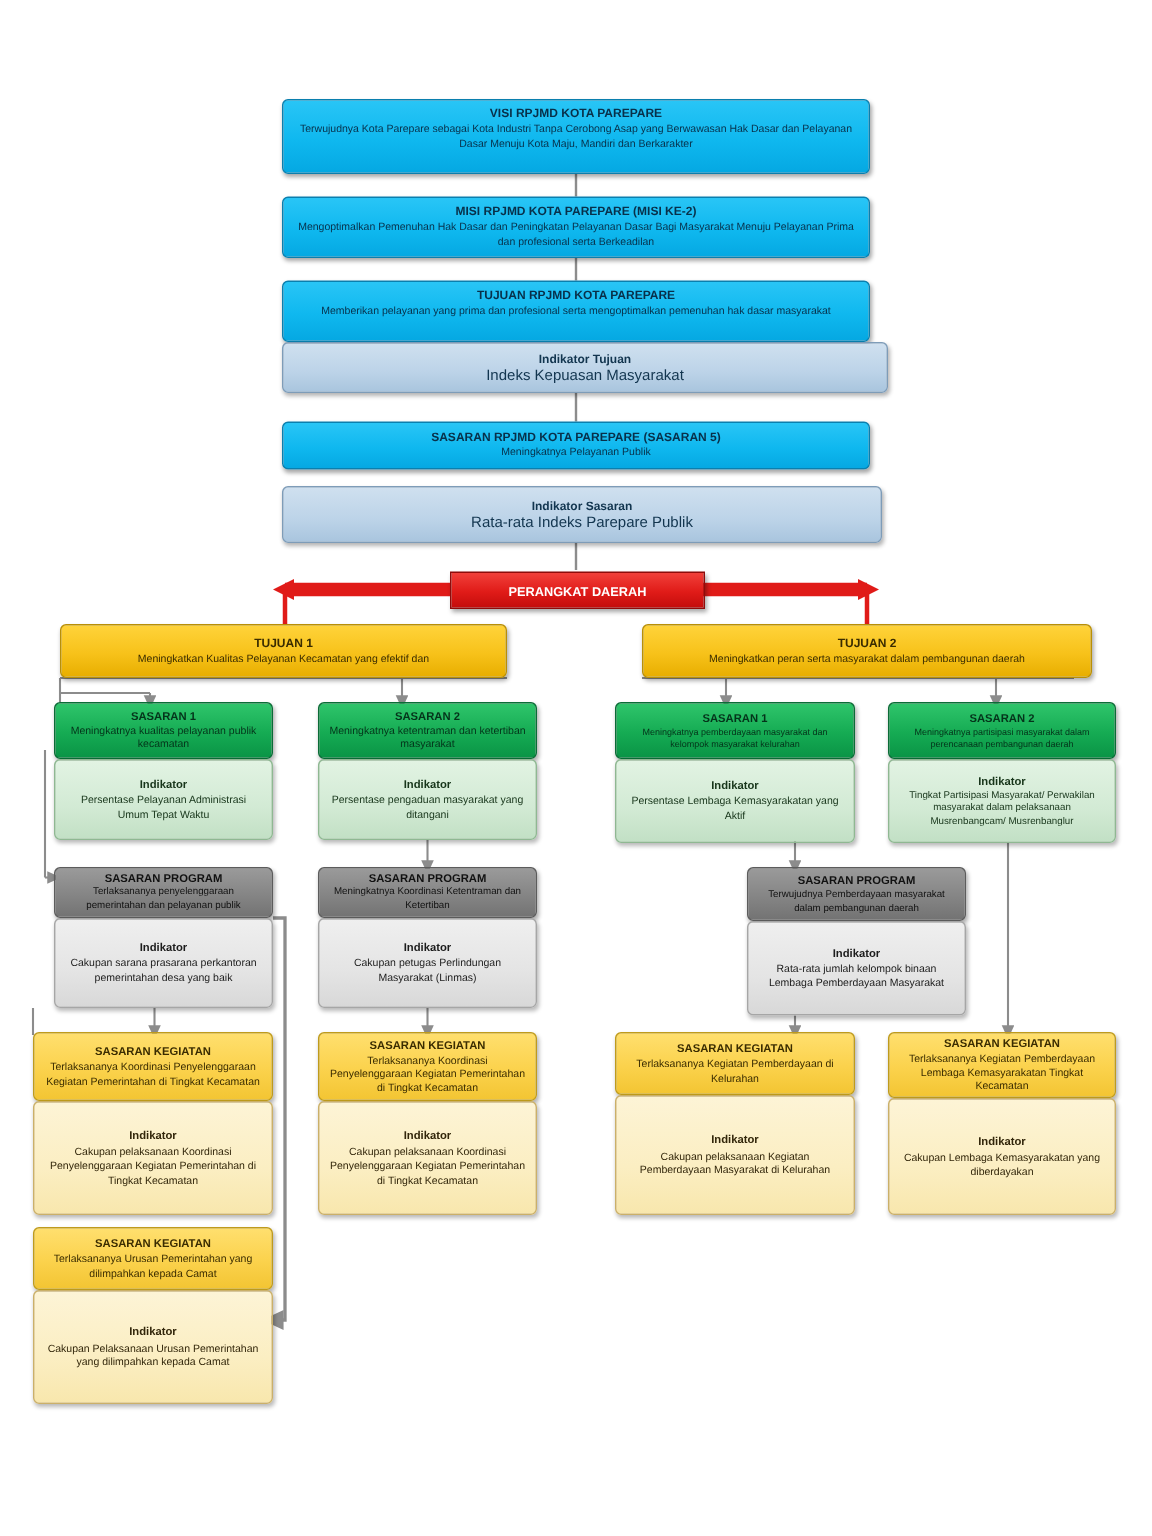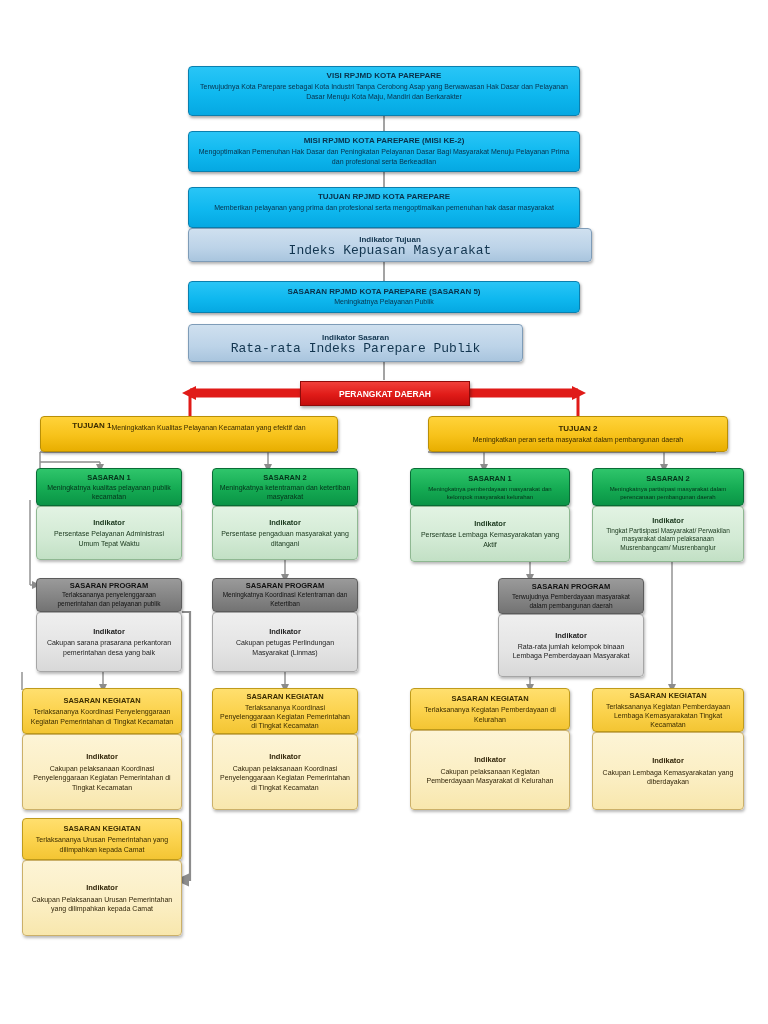--- a/index.html
+++ b/index.html
@@ -15,21 +15,21 @@
   
   .cyan{background:linear-gradient(180deg,#29c5f6 0%,#0fb8ef 55%,#05a8e2 100%);border:1px solid #0a7fae;color:#08304a;
         box-shadow:1px 2px 3px rgba(0,0,0,.35);}
   .cyan .hd{font-size:8px;color:#08304a;}
   .cyan .bd{font-size:7px;color:#08304a;line-height:9.5px;}
 
   
   .lblue{background:linear-gradient(180deg,#cfe0ef 0%,#bcd3e8 60%,#a9c5de 100%);border:1px solid #7e9cb8;color:#12354f;
          box-shadow:1px 2px 3px rgba(0,0,0,.3);}
   .lblue .hd{font-size:8px;}
-  .lblue .bd{font-size:13px;line-height:10px;font-family:Liberation Mono, monospace;}
+  .lblue .bd{font-size:10px;line-height:10px;}
 
   
   .redbar{position:absolute;background:linear-gradient(180deg,#f1403a 0%,#e01b18 55%,#c40d0c 100%);
           border:1px solid #8f0b0a;border-radius:0;color:#fff;font-weight:bold;font-size:8.5px;
           display:flex;align-items:center;justify-content:center;box-shadow:1px 2px 3px rgba(0,0,0,.35);}
 
   
   .amber{background:linear-gradient(180deg,#ffd33a 0%,#f7c21a 55%,#e8ae00 100%);border:1px solid #b98f06;color:#3a2c00;
          box-shadow:1px 2px 3px rgba(0,0,0,.32);}
   .amber .hd{font-size:8px;}
@@ -150,28 +150,28 @@
   <div class="box lblue pad" style="left:188px;top:228px;width:404px;height:34px;display:flex;flex-direction:column;justify-content:center;">
     <div class="hd">Indikator Tujuan</div>
     <div class="bd" style="margin-top:2px;">Indeks Kepuasan Masyarakat</div>
   </div>
 
   <div class="box cyan pad" style="left:188px;top:281px;width:392px;height:32px;display:flex;flex-direction:column;justify-content:center;">
     <div class="hd">SASARAN RPJMD KOTA PAREPARE (SASARAN 5)</div>
     <div class="bd" style="margin-top:1px;">Meningkatnya Pelayanan Publik</div>
   </div>
 
-  <div class="box lblue pad" style="left:188px;top:324px;width:335px;height:38px;display:flex;flex-direction:column;justify-content:center;">
+  <div class="box lblue pad" style="left:188px;top:324px;width:400px;height:38px;display:flex;flex-direction:column;justify-content:center;">
     <div class="hd">Indikator Sasaran</div>
     <div class="bd" style="margin-top:2px;">Rata-rata Indeks Parepare Publik</div>
   </div>
 
   <div class="redbar" style="left:300px;top:381px;width:168px;height:23px;">PERANGKAT DAERAH</div>
 
-  <div class="box amber pad" style="left:40px;top:416px;width:298px;height:36px;display:flex;flex-direction:row;justify-content:center;">
+  <div class="box amber pad" style="left:40px;top:416px;width:298px;height:36px;display:flex;flex-direction:column;justify-content:center;">
     <div class="hd">TUJUAN 1</div>
     <div class="bd" style="margin-top:2px;">Meningkatkan Kualitas Pelayanan Kecamatan yang efektif dan</div>
   </div>
 
   <div class="box amber pad" style="left:428px;top:416px;width:300px;height:36px;display:flex;flex-direction:column;justify-content:center;">
     <div class="hd">TUJUAN 2</div>
     <div class="bd" style="margin-top:2px;">Meningkatkan peran serta masyarakat  dalam pembangunan daerah</div>
   </div>
 
   <div class="box green big pad" style="left:36px;top:468px;width:146px;height:38px;display:flex;flex-direction:column;justify-content:center;">

